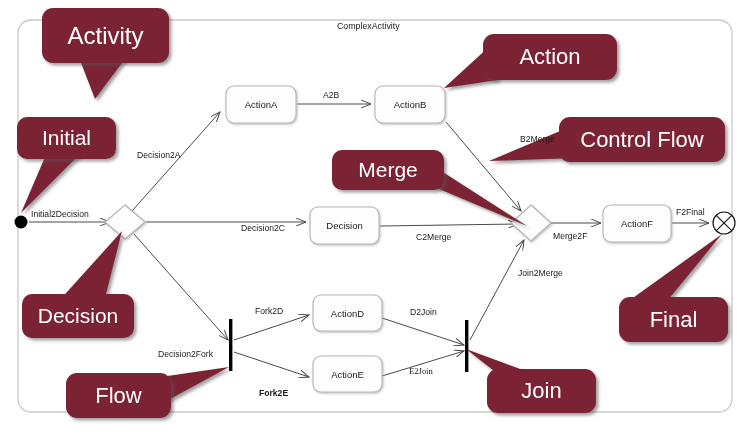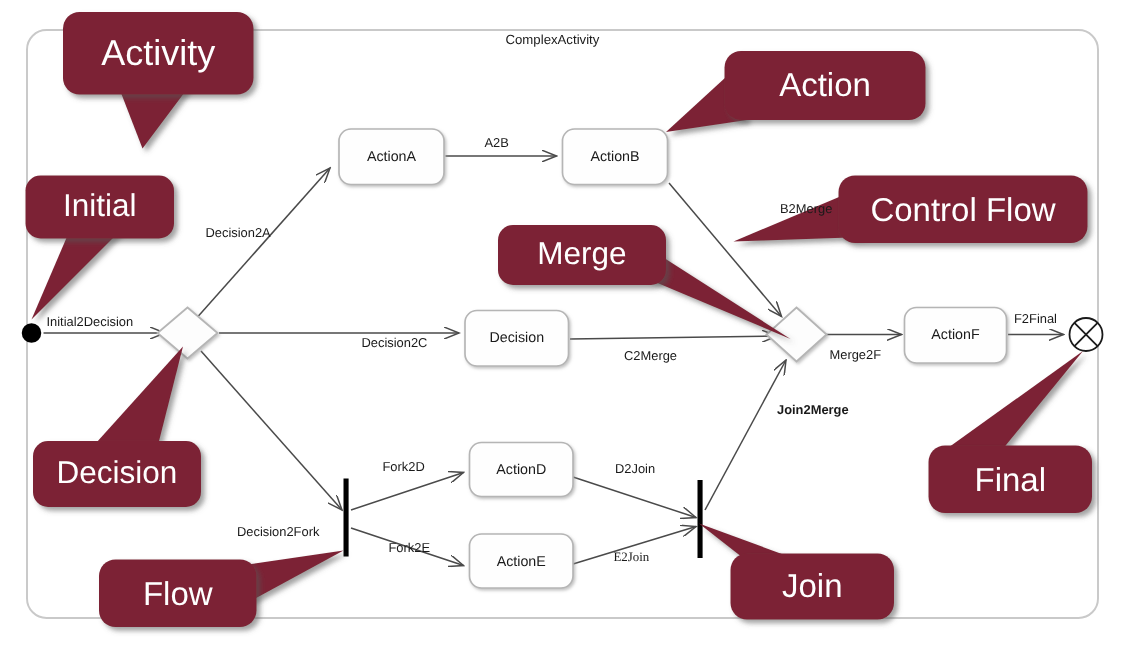--- a/index.html
+++ b/index.html
@@ -115,24 +115,24 @@
   <div class="node-text" style="left:603px;top:205px;width:68px;height:37px;">ActionF</div>
 
   <div class="edge-text" style="left:31px;top:209px;">Initial2Decision</div>
   <div class="edge-text" style="left:137px;top:150px;">Decision2A</div>
   <div class="edge-text" style="left:323px;top:90px;">A2B</div>
   <div class="edge-text" style="left:475px;top:134px;margin-left:45px;">B2Merge</div>
   <div class="edge-text" style="left:207px;top:223px;padding-left:34px;">Decision2C</div>
   <div class="edge-text" style="left:416px;top:232px;">C2Merge</div>
   <div class="edge-text" style="left:158px;top:349px;">Decision2Fork</div>
   <div class="edge-text" style="left:255px;top:306px;">Fork2D</div>
-  <div class="edge-text" style="left:259px;top:360px;">Fork2E</div>
+  <div class="edge-text" style="left:259px;top:388px;font-weight:bold;">Fork2E</div>
   <div class="edge-text" style="left:410px;top:307px;">D2Join</div>
   <div class="edge-text" style="left:409px;top:366px;font-family:Liberation Serif, serif;">E2Join</div>
-  <div class="edge-text" style="left:518px;top:268px;font-weight:bold;">Join2Merge</div>
+  <div class="edge-text" style="left:518px;top:268px;">Join2Merge</div>
   <div class="edge-text" style="left:553px;top:209px;margin-top:22px;">Merge2F</div>
   <div class="edge-text" style="left:676px;top:207px;">F2Final</div>
 
   <div class="callout-text" style="left:42px;top:8px;width:127px;height:55px;font-size:24px;">Activity</div>
   <div class="callout-text" style="left:22px;top:294px;width:112px;height:44px;font-size:21px;">Decision</div>
   <div class="callout-text" style="left:17px;top:117px;width:99px;height:42px;font-size:21px;">Initial</div>
   <div class="callout-text" style="left:66px;top:373px;width:105px;height:45px;font-size:22px;">Flow</div>
   <div class="callout-text" style="left:483px;top:34px;width:134px;height:46px;font-size:22px;">Action</div>
   <div class="callout-text" style="left:332px;top:150px;width:112px;height:40px;font-size:21px;">Merge</div>
   <div class="callout-text" style="left:559px;top:117px;width:166px;height:45px;font-size:22px;">Control Flow</div>

